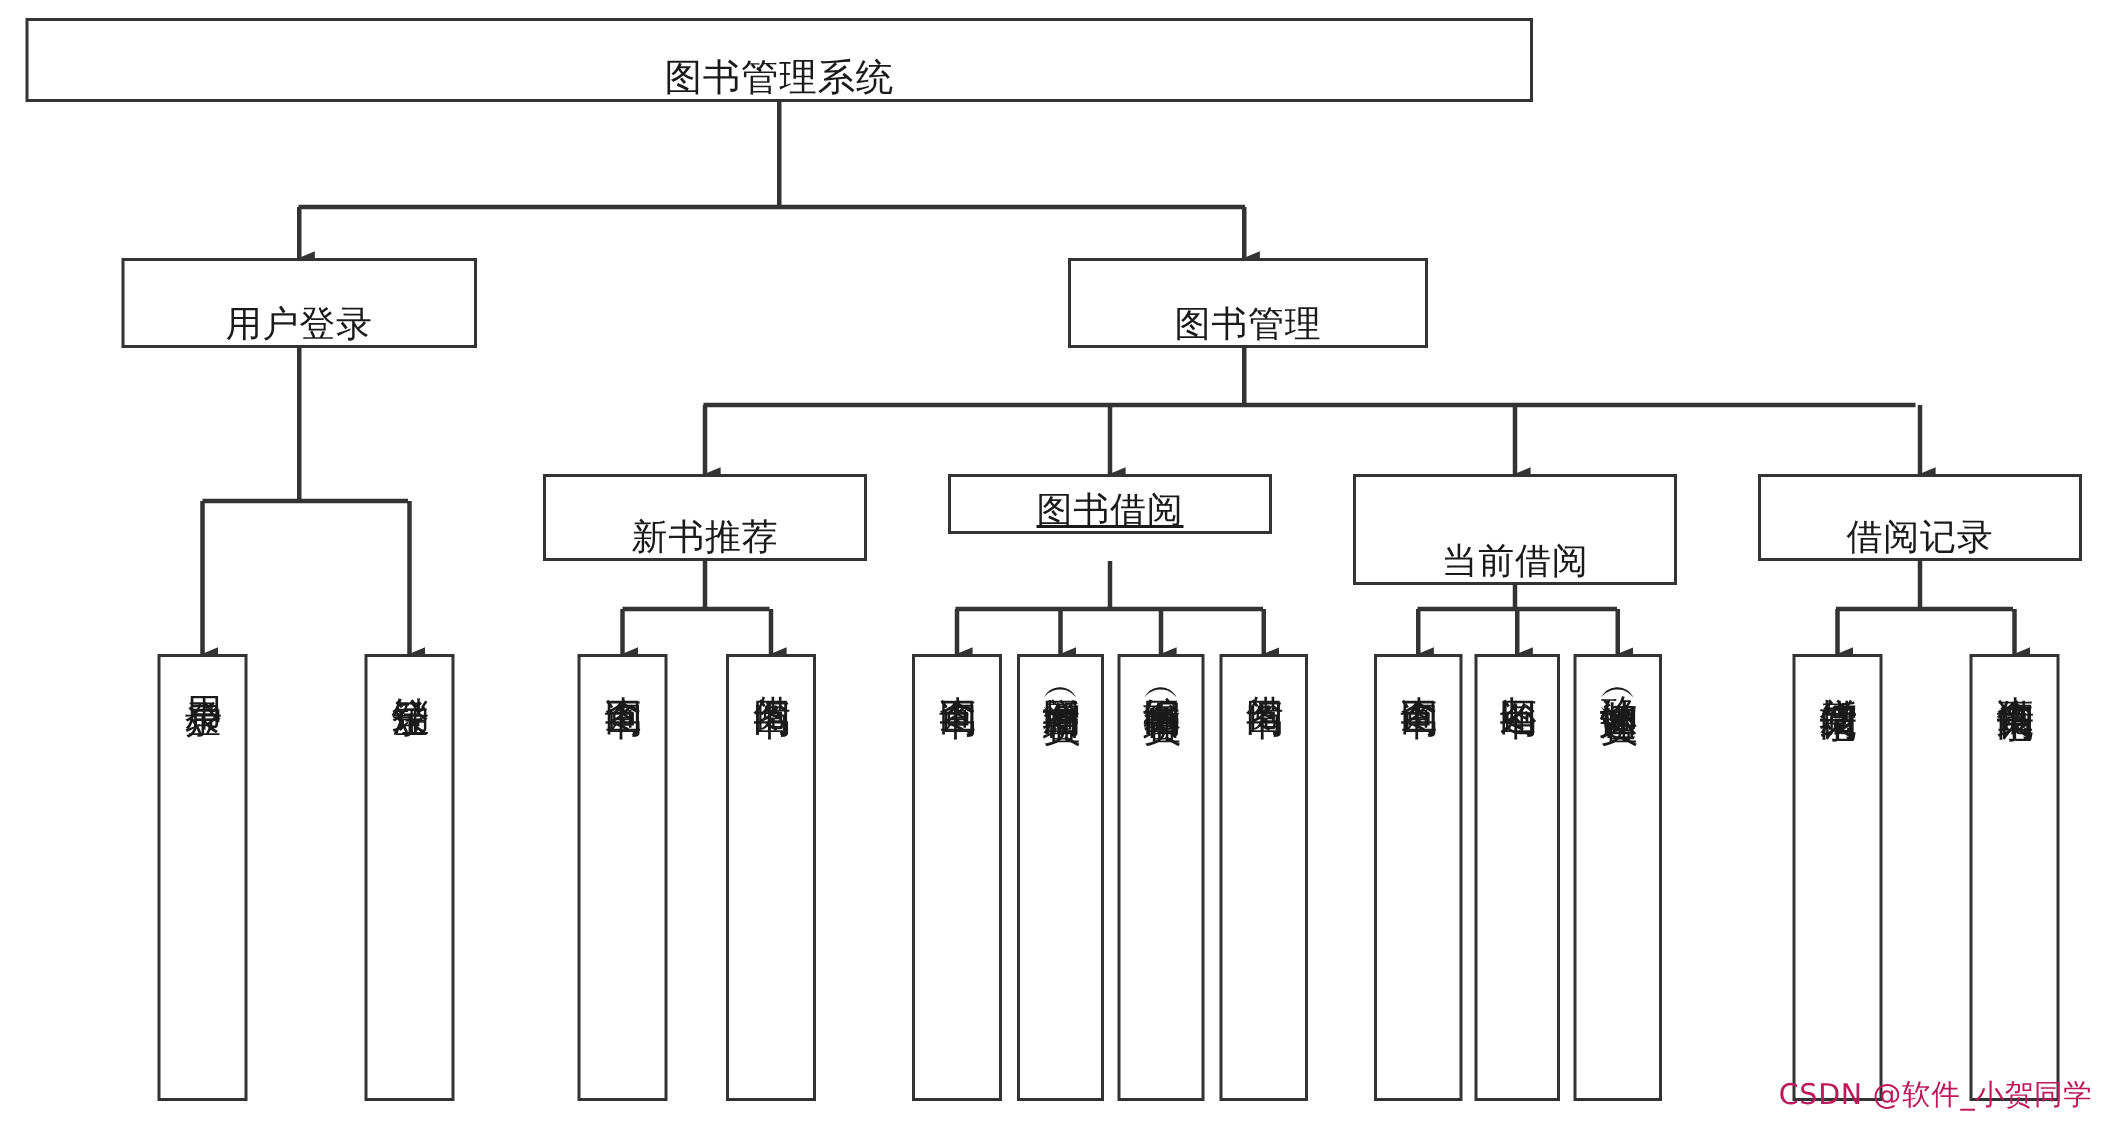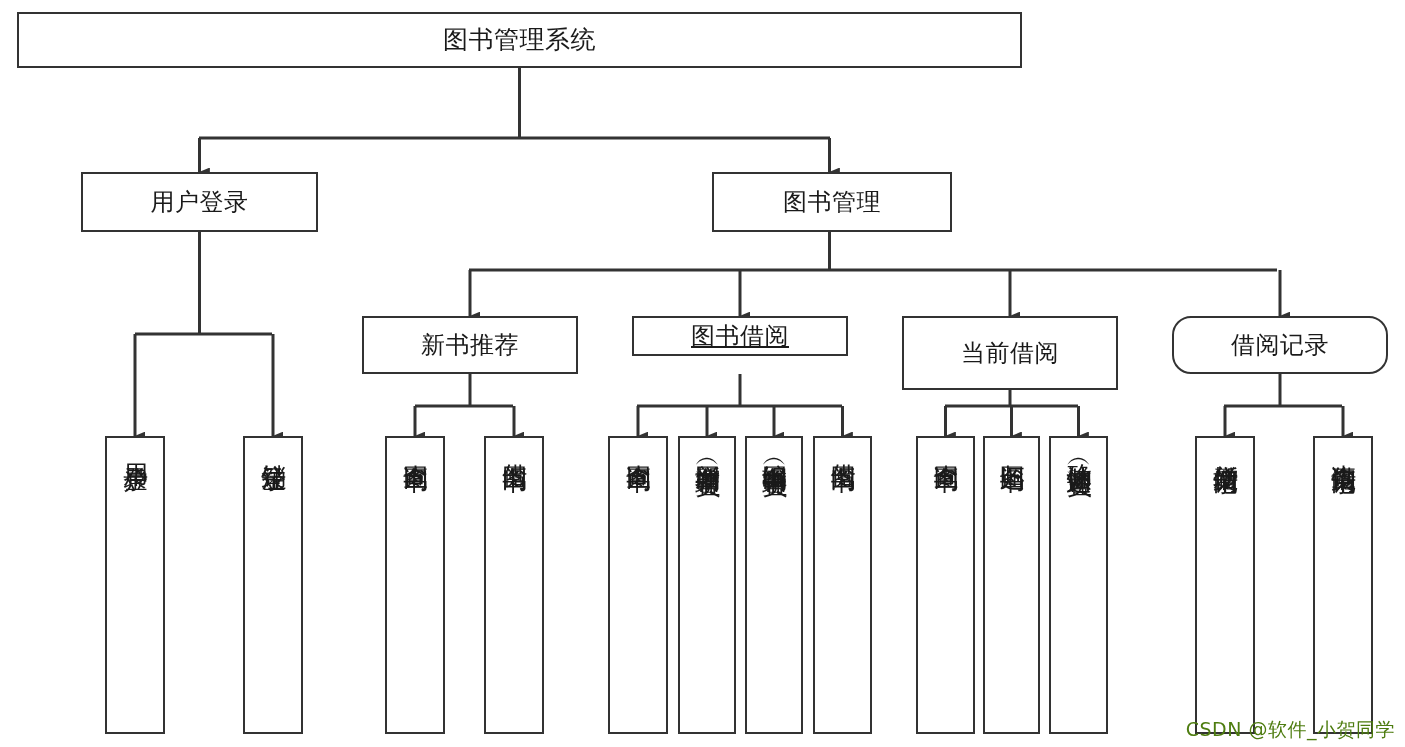--- a/index.html
+++ b/index.html
@@ -26,21 +26,21 @@
     width: 1405px;
     height: 747px;
     pointer-events: none;
   }
   .node {
     position: absolute;
     box-sizing: border-box;
     background: #ffffff;
     border: 2.5px solid #333333;
     display: flex;
-    align-items: center;
+    align-items: flex-end;
     justify-content: center;
     color: #1a1a1a;
   }
   .node-label {
     display: block;
     text-align: center;
     line-height: 1.18;
     color: #1a1a1a;
   }
   .node.horizontal .node-label {
@@ -61,21 +61,21 @@
     font-size: 25px;
     line-height: 1.05;
     letter-spacing: 1.5px;
     white-space: nowrap;
   }
   .watermark {
     position: absolute;
     right: 10px;
     bottom: 4px;
     font-size: 19px;
-    color: #4d7c0f;
+    color: #be185d;
     letter-spacing: 0.5px;
     white-space: nowrap;
     font-family: "DejaVu Sans", "Liberation Sans", sans-serif;
   }
 </style>
 </head>
 <body>
 
 <div id="diagram-root">
 
@@ -134,21 +134,21 @@
       </div>
       <div class="node horizontal" style="left: 362px; top: 316px; width: 216px; height: 58px;">
         <span class="node-label">新书推荐</span>
       </div>
       <div class="node horizontal" style="left: 632px; top: 316px; width: 216px; height: 40px; text-decoration: underline;">
         <span class="node-label">图书借阅</span>
       </div>
       <div class="node horizontal" style="left: 902px; top: 316px; width: 216px; height: 74px;">
         <span class="node-label">当前借阅</span>
       </div>
-      <div class="node horizontal" style="left: 1172px; top: 316px; width: 216px; height: 58px; border-radius: 19px;">
+      <div class="node horizontal" style="left: 1172px; top: 316px; width: 216px; height: 58px;">
         <span class="node-label">借阅记录</span>
       </div>
       <div class="node vertical" style="left: 105px; top: 436px; width: 60px; height: 298px;">
         <span class="node-label">用户登录</span>
       </div>
       <div class="node vertical" style="left: 243px; top: 436px; width: 60px; height: 298px;">
         <span class="node-label">注销登录</span>
       </div>
       <div class="node vertical" style="left: 385px; top: 436px; width: 60px; height: 298px;">
         <span class="node-label">查询图书</span>

